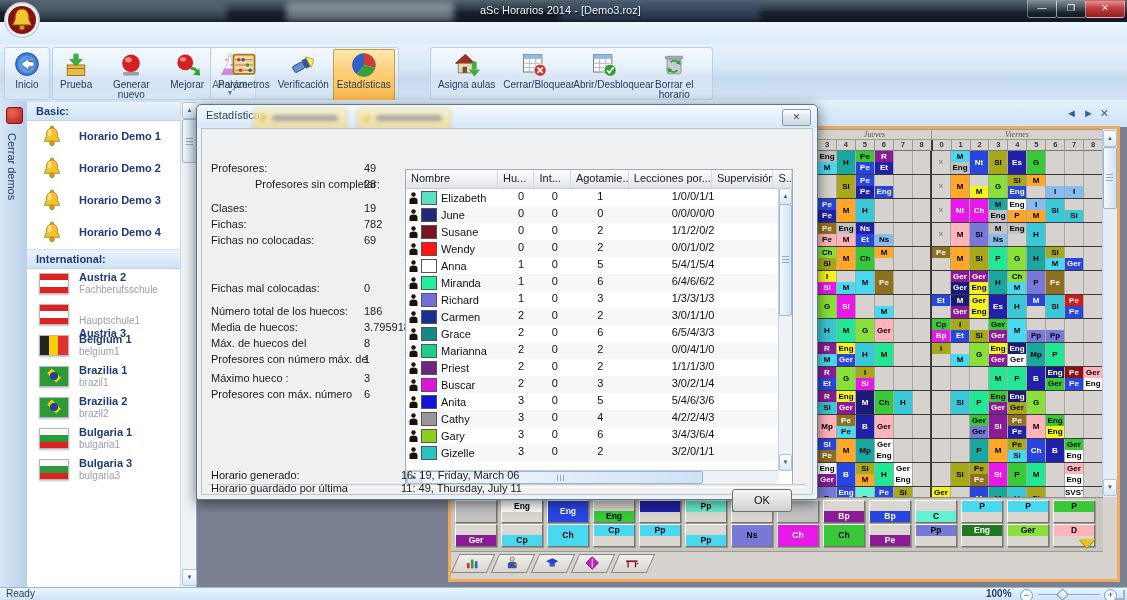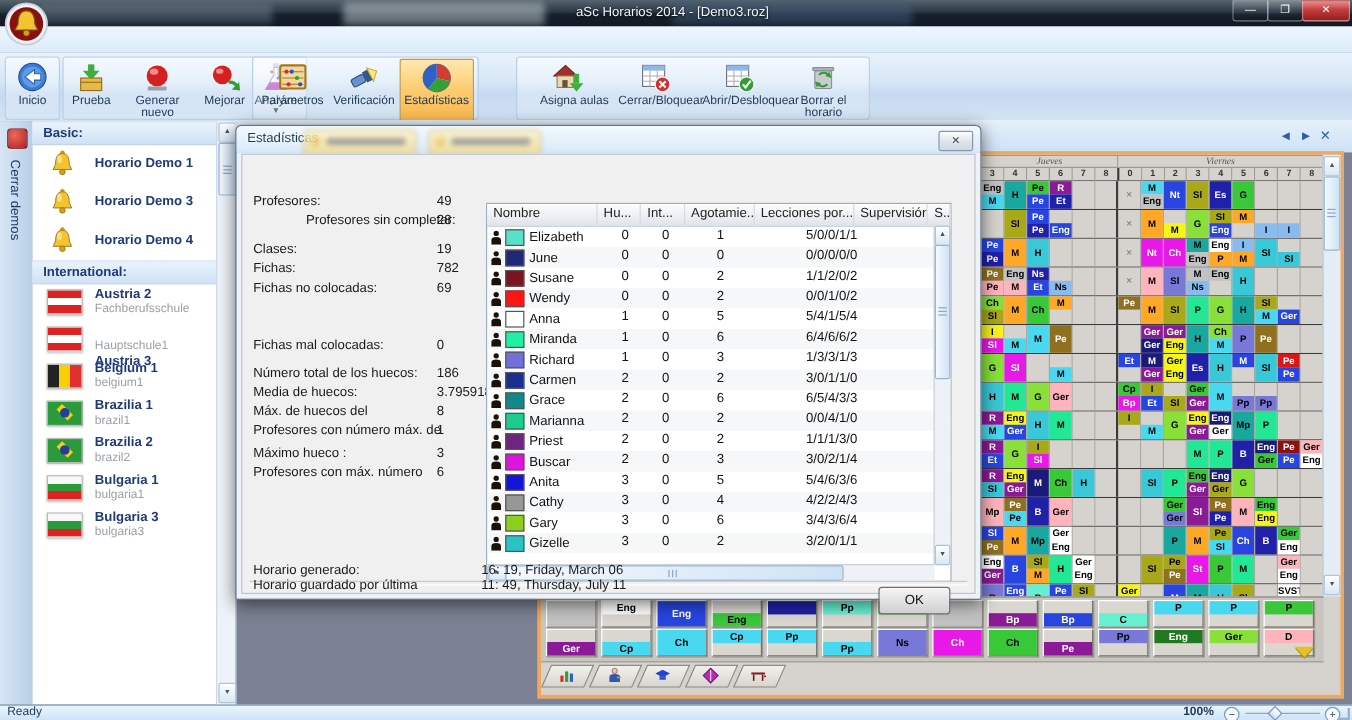--- a/index.html
+++ b/index.html
@@ -275,21 +275,21 @@
         <div class="rbtn">
           <div class="ic">
             <svg width="30" height="28" viewBox="0 0 32 32">
               <polygon points="3,14 14,4 25,14" fill="#a03028" stroke="#701810"></polygon>
               <rect x="6" y="14" width="16" height="11" fill="#e8d8b8" stroke="#907850"></rect>
               <rect x="11" y="18" width="5" height="7" fill="#705030"></rect>
               <rect x="22" y="12" width="5" height="9" fill="#3fae3f"></rect>
               <polygon points="18,21 31,21 24.5,29" fill="#3fae3f"></polygon>
             </svg>
           </div>
-          <div class="lb" style="max-width: 62px; margin-left: 12px;">Asigna aulas</div>
+          <div class="lb" style="max-width: 62px;">Asigna aulas</div>
         </div>
         <div class="rbtn">
           <div class="ic">
             <svg width="30" height="28" viewBox="0 0 32 32">
               <rect x="4" y="4" width="21" height="20" fill="#fff" stroke="#667"></rect>
               <rect x="4" y="4" width="21" height="5" fill="#8fb8e8"></rect>
               <line x1="4" y1="14" x2="25" y2="14" stroke="#aab"></line>
               <line x1="4" y1="19" x2="25" y2="19" stroke="#aab"></line>
               <line x1="11" y1="9" x2="11" y2="24" stroke="#aab"></line>
               <line x1="18" y1="9" x2="18" y2="24" stroke="#aab"></line>
@@ -341,20 +341,31 @@
         <div class="sb-item" style="height: 32px;">
           <div class="bicon">
             <svg width="26" height="26" viewBox="0 0 32 32">
               <ellipse cx="16" cy="6" rx="2.5" ry="3" fill="#c89820"></ellipse>
               <path d="M16 6 C10.5 6 9 11 9 17 L6.5 22.5 L25.5 22.5 L23 17 C23 11 21.5 6 16 6 Z" fill="#f4c430" stroke="#a07818"></path>
               <ellipse cx="13" cy="12" rx="2.5" ry="4" fill="#fbe08a"></ellipse>
               <circle cx="16" cy="25" r="2.8" fill="#d4a017" stroke="#a07818"></circle>
             </svg>
           </div>
           <div class="tt" style="top: 9px;">Horario Demo 1</div>
+        </div>
+        <div class="sb-item" style="height: 32px;">
+          <div class="bicon">
+            <svg width="26" height="26" viewBox="0 0 32 32">
+              <ellipse cx="16" cy="6" rx="2.5" ry="3" fill="#c89820"></ellipse>
+              <path d="M16 6 C10.5 6 9 11 9 17 L6.5 22.5 L25.5 22.5 L23 17 C23 11 21.5 6 16 6 Z" fill="#f4c430" stroke="#a07818"></path>
+              <ellipse cx="13" cy="12" rx="2.5" ry="4" fill="#fbe08a"></ellipse>
+              <circle cx="16" cy="25" r="2.8" fill="#d4a017" stroke="#a07818"></circle>
+            </svg>
+          </div>
+          <div class="tt" style="top: 9px;">Horario Demo 2</div>
         </div>
         <div class="sb-item" style="height: 32px;">
           <div class="bicon">
             <svg width="26" height="26" viewBox="0 0 32 32">
               <ellipse cx="16" cy="6" rx="2.5" ry="3" fill="#c89820"></ellipse>
               <path d="M16 6 C10.5 6 9 11 9 17 L6.5 22.5 L25.5 22.5 L23 17 C23 11 21.5 6 16 6 Z" fill="#f4c430" stroke="#a07818"></path>
               <ellipse cx="13" cy="12" rx="2.5" ry="4" fill="#fbe08a"></ellipse>
               <circle cx="16" cy="25" r="2.8" fill="#d4a017" stroke="#a07818"></circle>
             </svg>
           </div>
@@ -1168,21 +1179,21 @@
                     <circle cx="4.5" cy="2.5" r="2.2" fill="#1a1208"></circle>
                     <path d="M0.5 12 L0.5 8 Q0.5 5.5 4.5 5.5 Q8.5 5.5 8.5 8 L8.5 12 Z" fill="#1a1208"></path>
                   </svg>
                 </span>
                 <span class="swatch" style="background: rgb(88, 224, 200);"></span>
                 <span>Elizabeth</span>
               </div>
               <div class="dt-c dt-num" style="width: 34px;">0</div>
               <div class="dt-c dt-num" style="width: 34px;">0</div>
               <div class="dt-c dt-num" style="width: 58px;">1</div>
-              <div class="dt-c dt-lecc" style="width: 86px;">5/0/0/1/1</div>
+              <div class="dt-c dt-lecc" style="width: 86px;">1/0/0/1/1</div>
               <div class="dt-c" style="width: 62px;"></div>
             </div>
             <div class="dt-row">
               <div class="dt-c dt-name" style="width: 96px;">
                 <span>
                   <svg width="9" height="12" viewBox="0 0 9 12" style="flex:none">
                     <circle cx="4.5" cy="2.5" r="2.2" fill="#1a1208"></circle>
                     <path d="M0.5 12 L0.5 8 Q0.5 5.5 4.5 5.5 Q8.5 5.5 8.5 8 L8.5 12 Z" fill="#1a1208"></path>
                   </svg>
                 </span>

